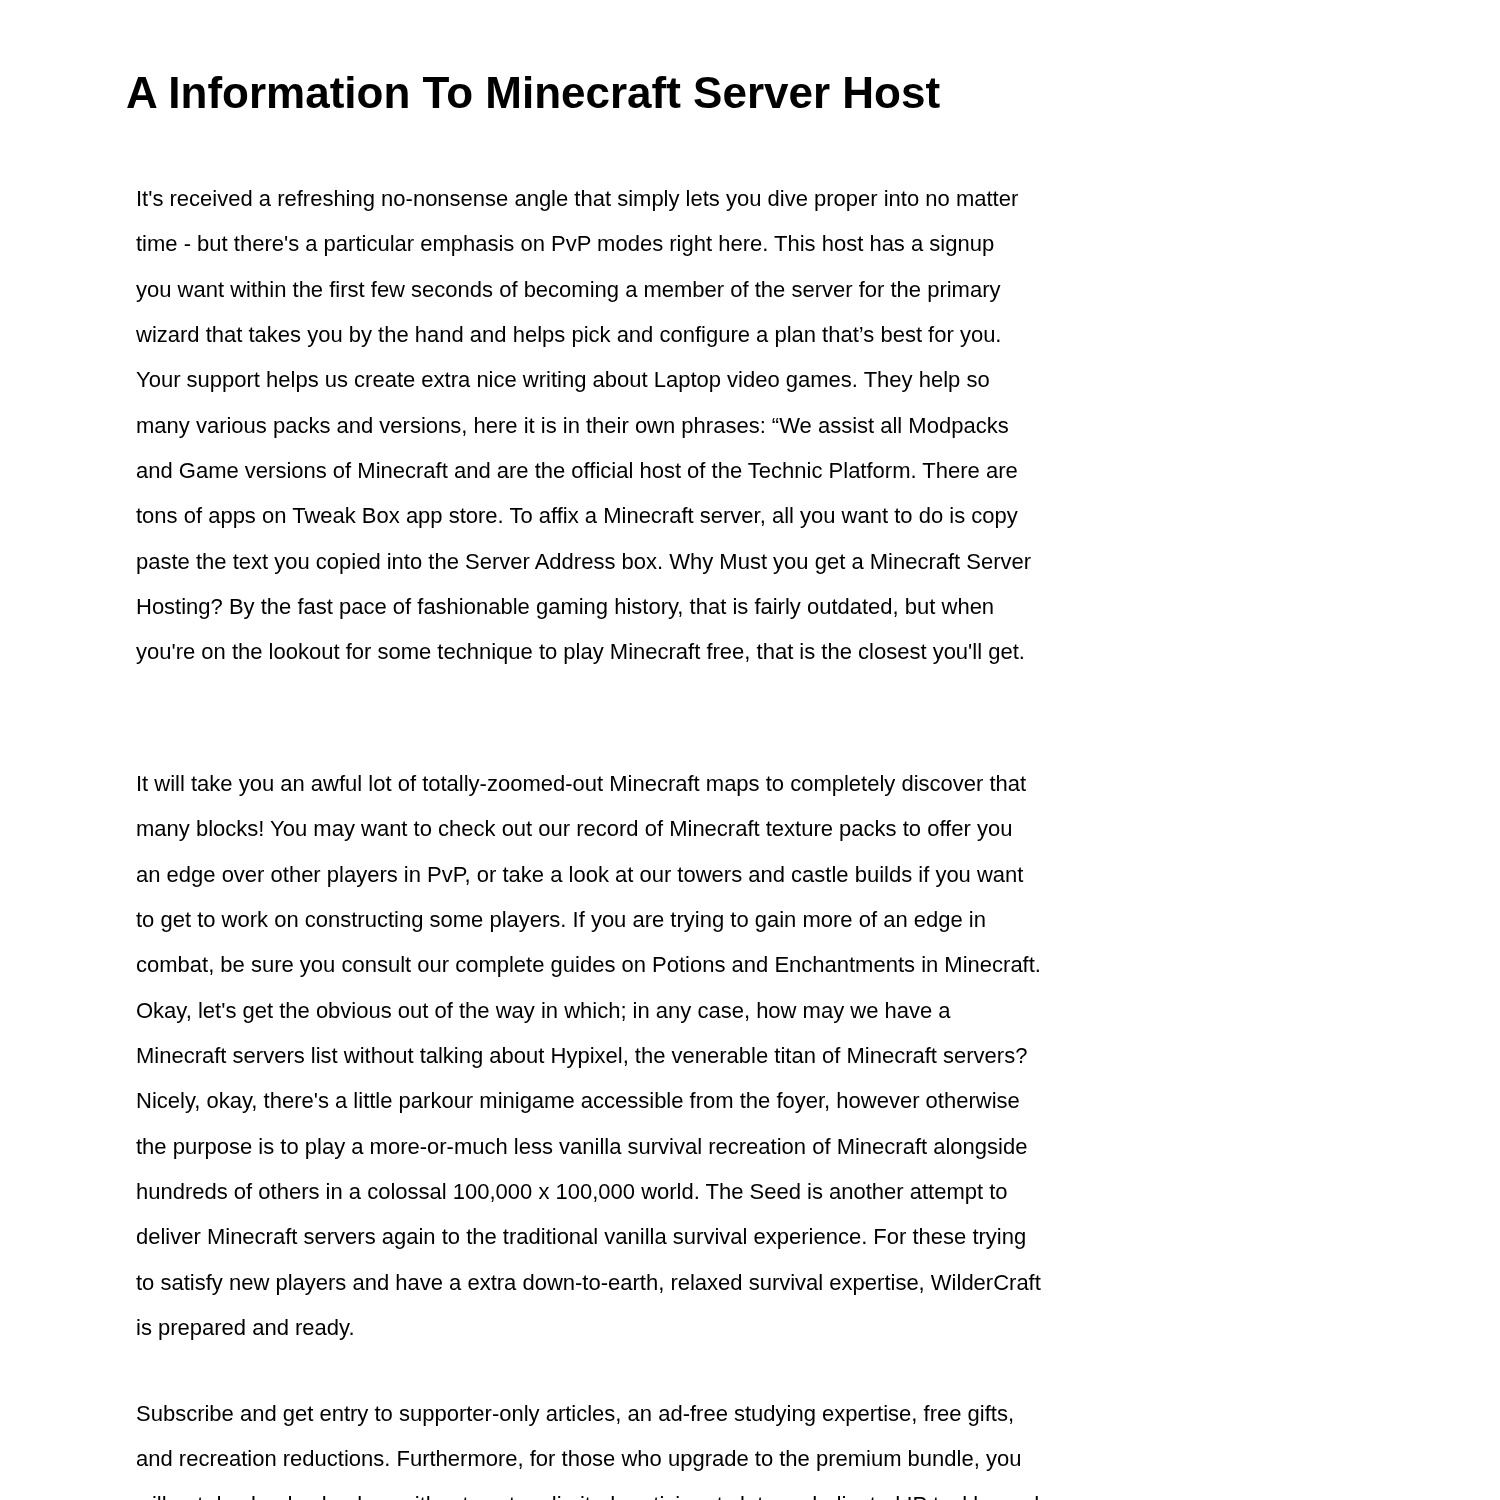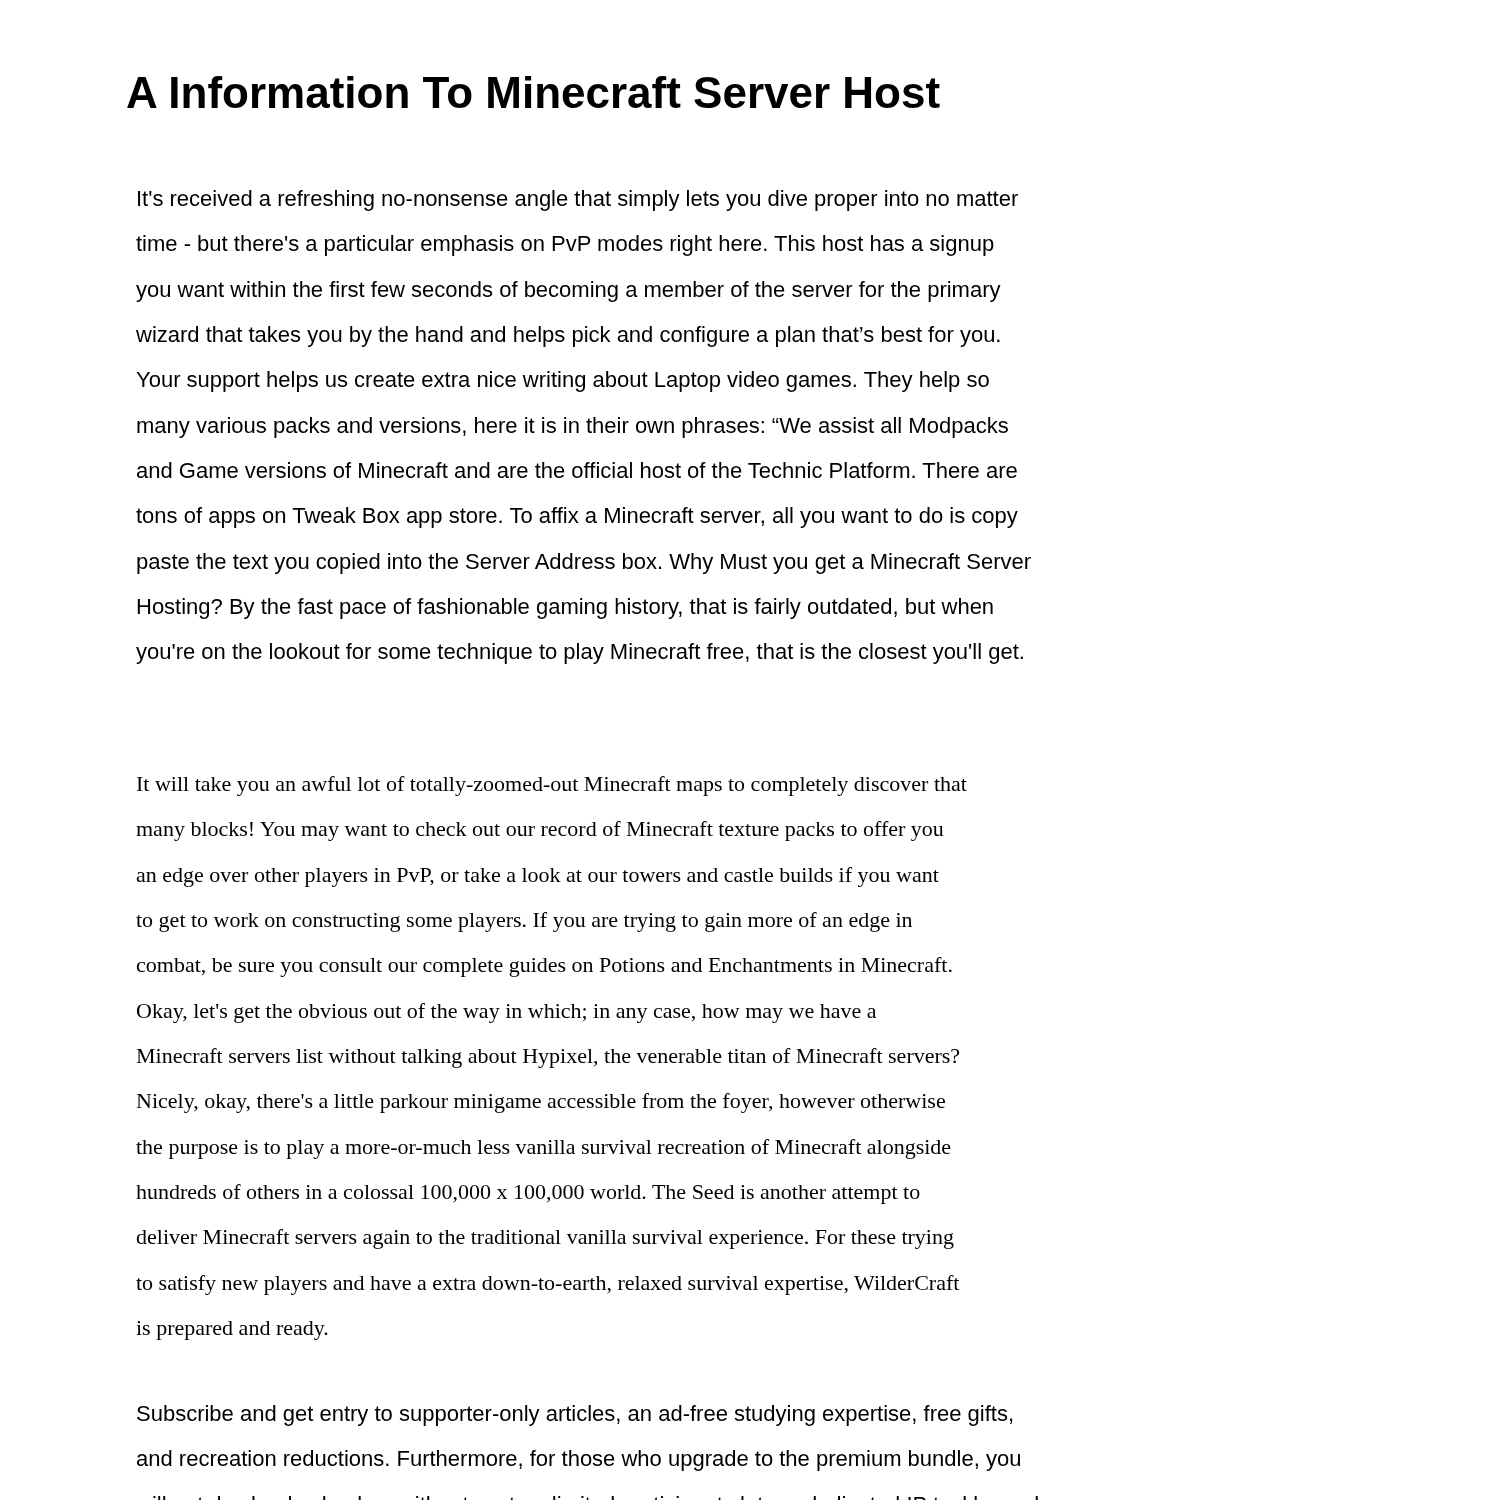--- a/index.html
+++ b/index.html
@@ -38,21 +38,21 @@
       margin: 10px;
       font-size: 22px;
       line-height: 45.35px;
       white-space: nowrap;
     }
     .para .line {
       display: block;
       height: 45.35px;
     }
     #p1 { top: 166px; }
-    #p2 { top: 751px; font-family: Liberation Serif, serif; }
+    #p2 { top: 751px; }
     #p3 { top: 1381px; }
   </style>
 </head>
 <body>
 
 <div class="page">
   <h1 class="title">A Information To Minecraft Server Host</h1>
 
   <p class="para" id="p1">
     <span class="line">It's received a refreshing no-nonsense angle that simply lets you dive proper into no matter</span>

